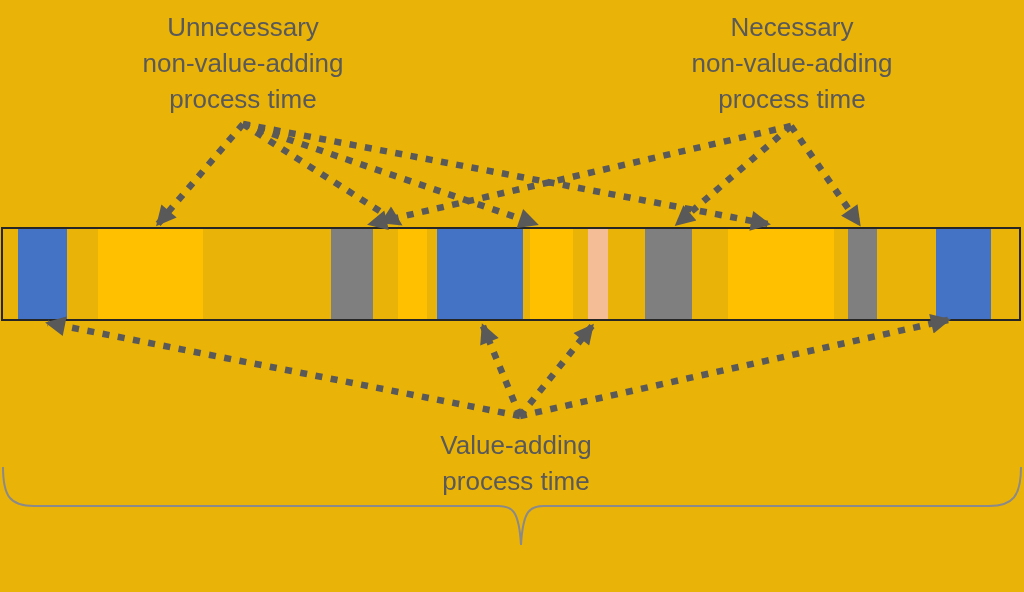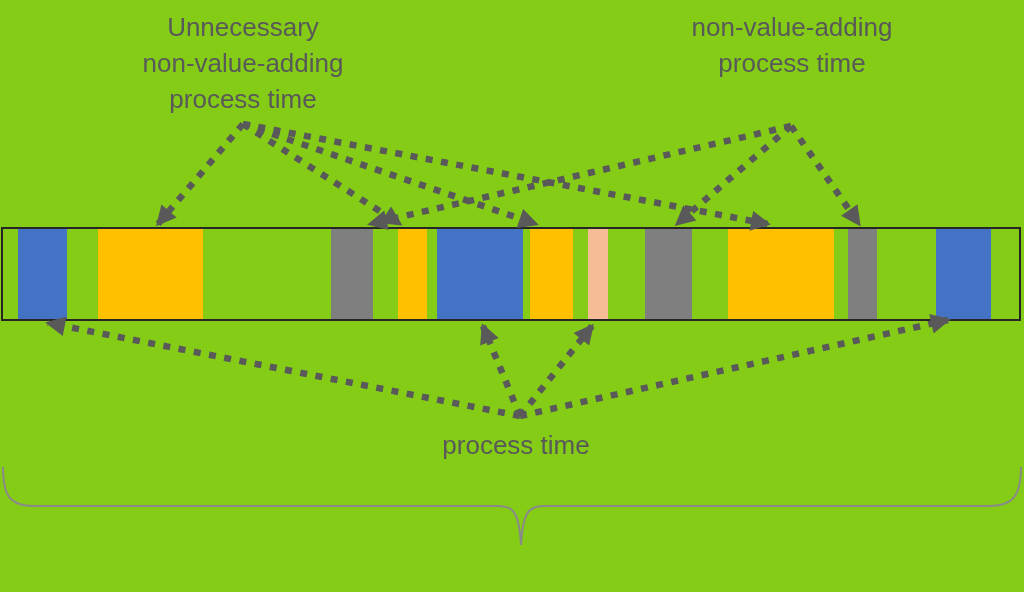--- a/index.html
+++ b/index.html
@@ -1,17 +1,17 @@
 <!DOCTYPE html>
 <html><head>
 <meta charset="utf-8">
 <style>
   html,body{margin:0;padding:0;background:#ffffff;}
   #canvas{
-    position:relative;width:1024px;height:592px;background:#84cc16;overflow:hidden;
+    position:relative;width:1024px;height:592px;background:#eab308;overflow:hidden;
     font-family:"Liberation Sans", sans-serif;
   }
   .lbl{
     position:absolute;text-align:center;color:var(--text);
     font-size:26px;line-height:36px;font-weight:400;
   }
   #lbl-top-left{left:103px;top:9px;width:280px;}
   #lbl-top-right{left:652px;top:9px;width:280px;}
   #lbl-bottom{left:376px;top:427px;width:280px;}
   #lbl-lead{left:409px;top:549px;width:200px;}
@@ -30,20 +30,21 @@
 
 <div id="canvas" style="--blue: #4472C4; --yellow: #FFC000; --gray: #7F7F7F; --peach: #F5BD96; --arrow: #595959; --text: #595959; --brace: #8A8A8A; --border: #262626;">
 
   <div class="lbl" id="lbl-top-left">
     <div>Unnecessary</div>
     <div>non-value-adding</div>
     <div>process time</div>
   </div>
 
   <div class="lbl" id="lbl-top-right">
+    <div>Necessary</div>
     <div>non-value-adding</div>
     <div>process time</div>
   </div>
 
   <div id="segments">
       <div class="seg" style="left: 18px; width: 49px; background: rgb(68, 114, 196);"></div>
       <div class="seg" style="left: 98px; width: 105px; background: rgb(255, 192, 0);"></div>
       <div class="seg" style="left: 331px; width: 42px; background: rgb(127, 127, 127);"></div>
       <div class="seg" style="left: 398px; width: 29px; background: rgb(255, 192, 0);"></div>
       <div class="seg" style="left: 437px; width: 86px; background: rgb(68, 114, 196);"></div>
@@ -78,17 +79,18 @@
     <path class="brace" d="M 3 467
              C 3 496, 10 506, 34 506
              L 498 506
              C 512 506, 519 510, 521 545
              C 523 510, 530 506, 544 506
              L 989 506
              C 1013 506, 1021 496, 1021 467"></path>
   </svg>
 
   <div class="lbl" id="lbl-bottom">
+    <div>Value-adding</div>
     <div>process time</div>
   </div>
 
 
 </div>
 
 </body></html>

